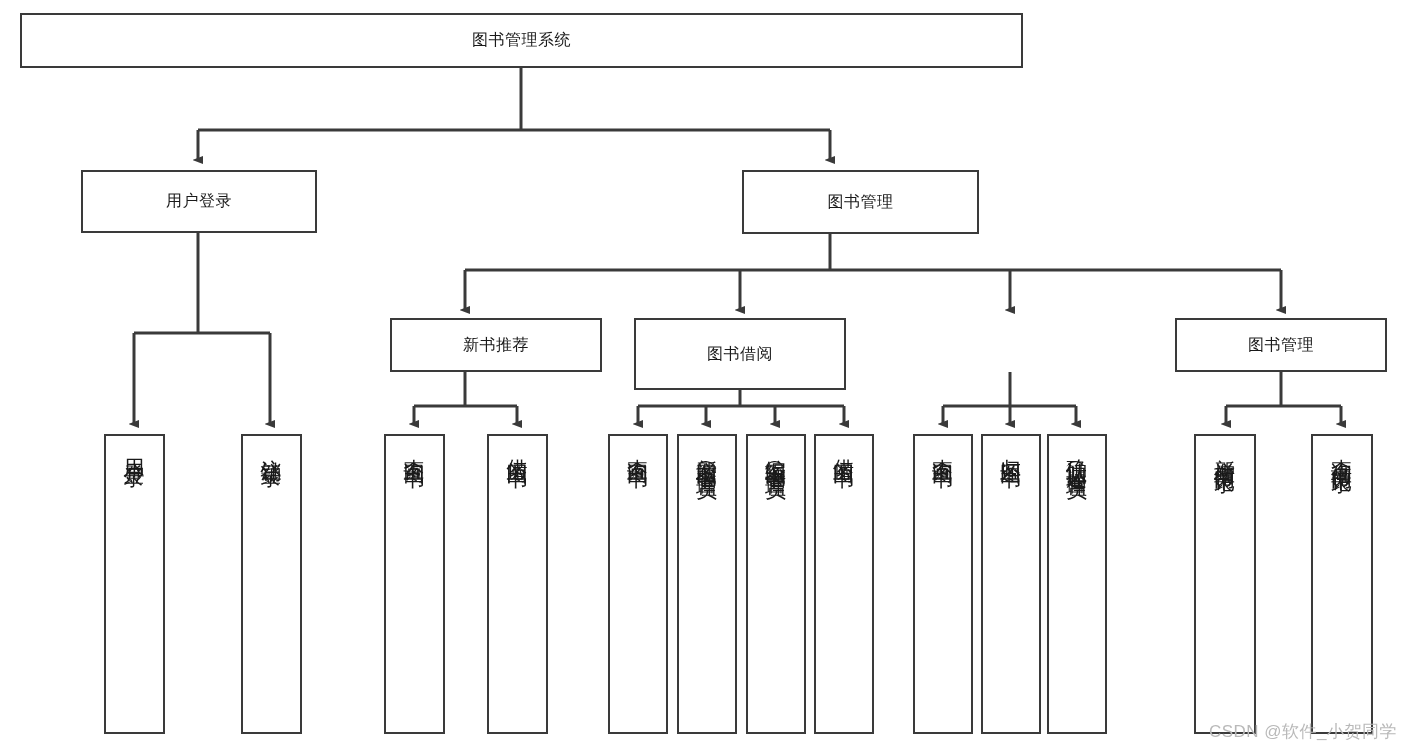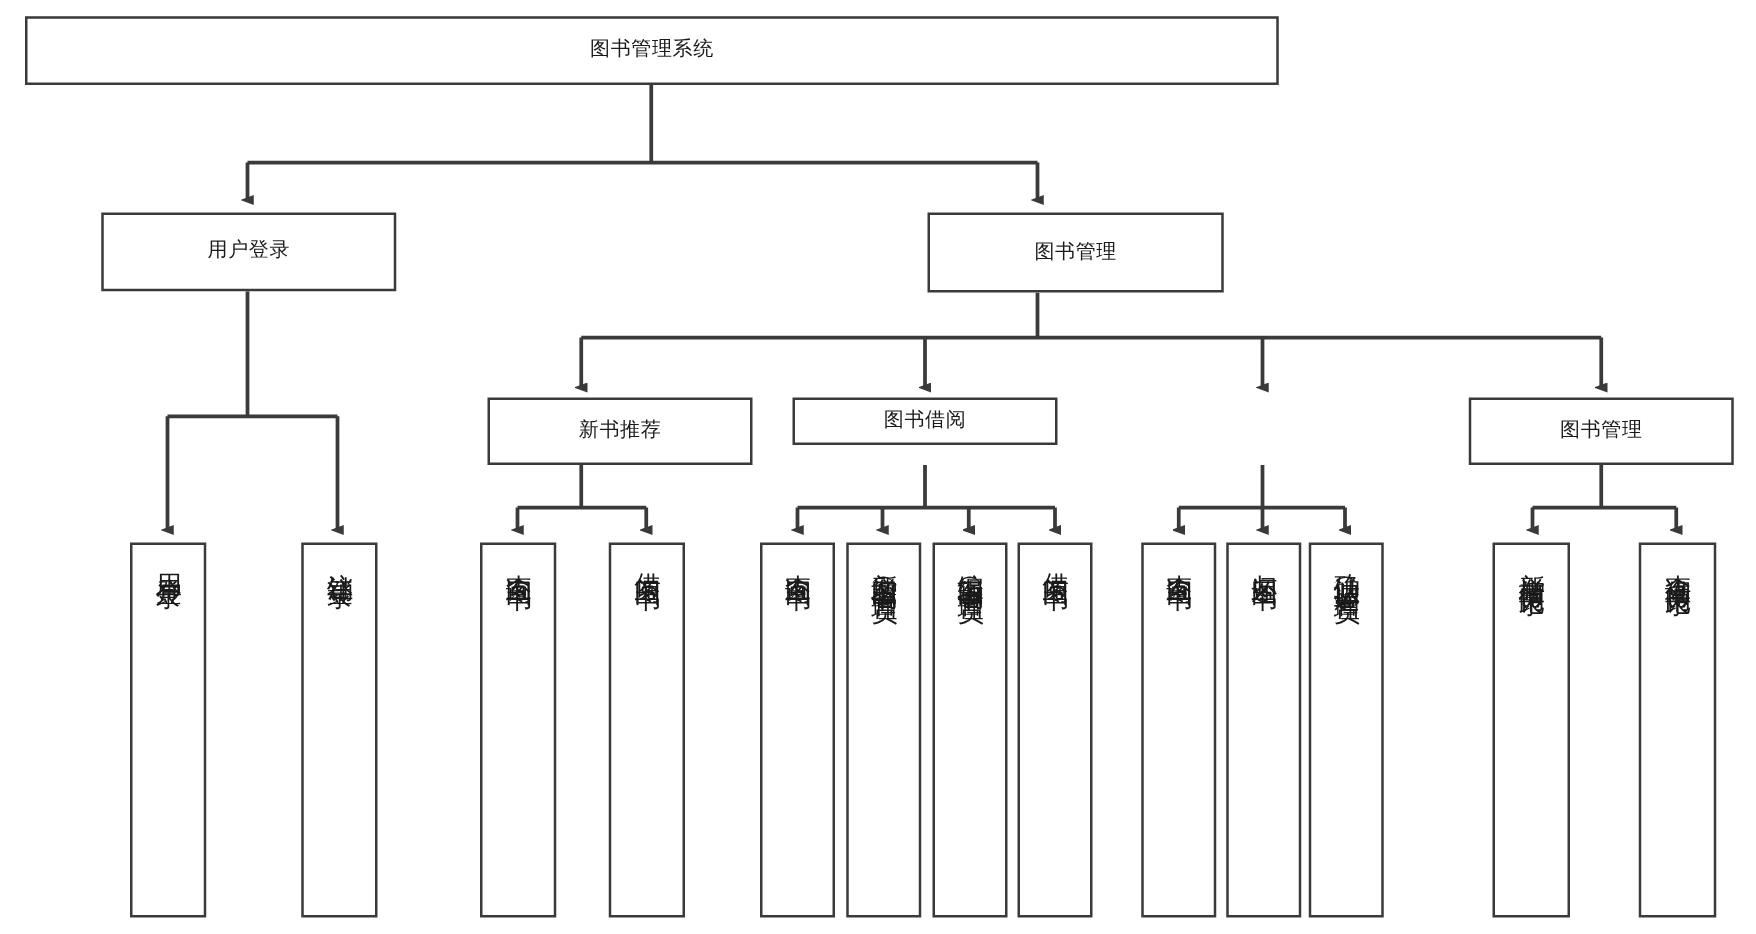--- a/index.html
+++ b/index.html
@@ -130,21 +130,21 @@
   </div>
 
   <div class="node horiz" style="left:742px; top:170px; width:237px; height:64px;">
     <span class="node-label">图书管理</span>
   </div>
 
   <div class="node horiz" style="left:360px; top:318px; width:212px; height:54px;margin-left:30px;">
     <span class="node-label">新书推荐</span>
   </div>
 
-  <div class="node horiz" style="left:634px; top:318px; width:212px; height:38px;">
+  <div class="node horiz" style="left:634px; top:318px; width:212px; height:72px;">
     <span class="node-label">图书借阅</span>
   </div>
 
 
   <div class="node horiz" style="left:1175px; top:318px; width:212px; height:54px;">
     <span class="node-label">图书管理</span>
   </div>
 
   <div class="node vert" style="left:104px; top:434px; width:61px; height:300px;">
     <span class="node-label">用户登录</span>
@@ -191,14 +191,15 @@
   </div>
 
   <div class="node vert" style="left:1194px; top:434px; width:62px; height:300px;">
     <span class="node-label">新增借阅记录</span>
   </div>
 
   <div class="node vert" style="left:1311px; top:434px; width:62px; height:300px;">
     <span class="node-label">查询借阅记录</span>
   </div>
 
+  <div id="watermark">CSDN @软件_小贺同学</div>
 
 </div>
 
 </body></html>

